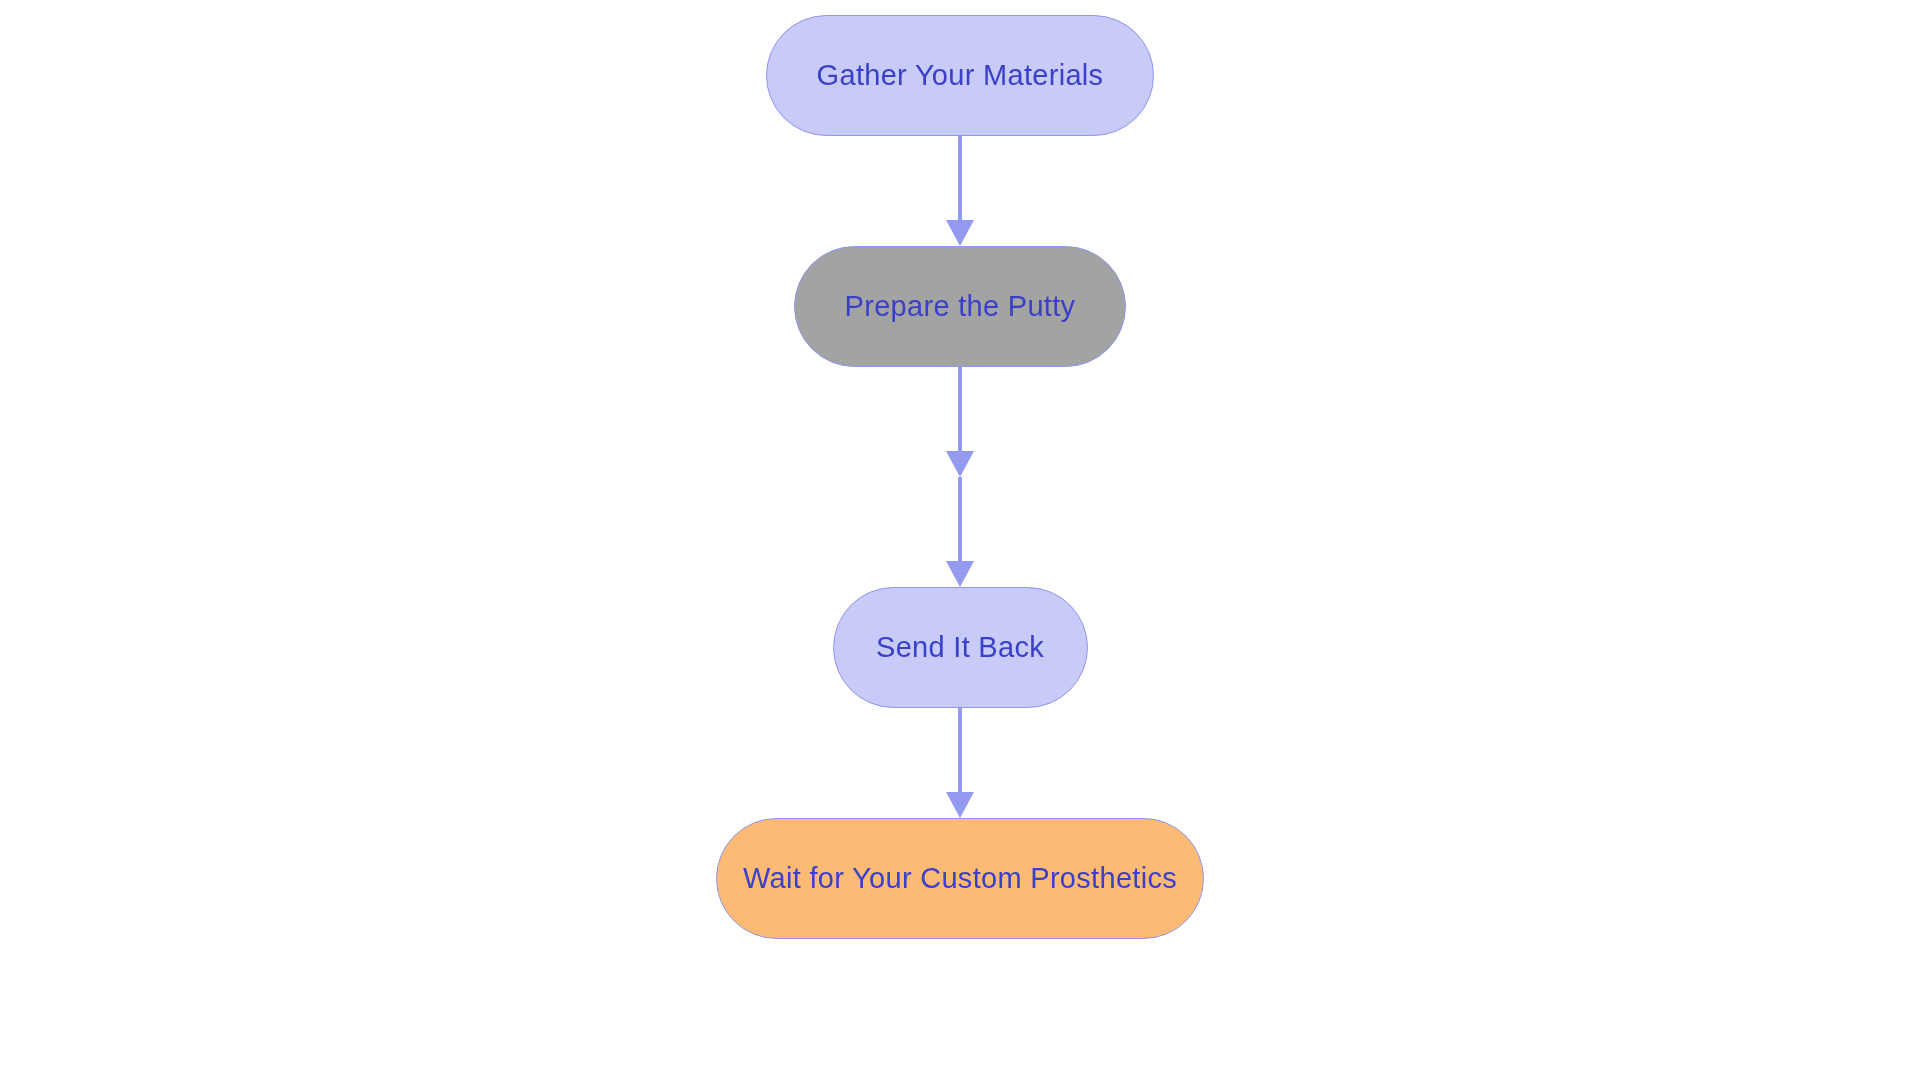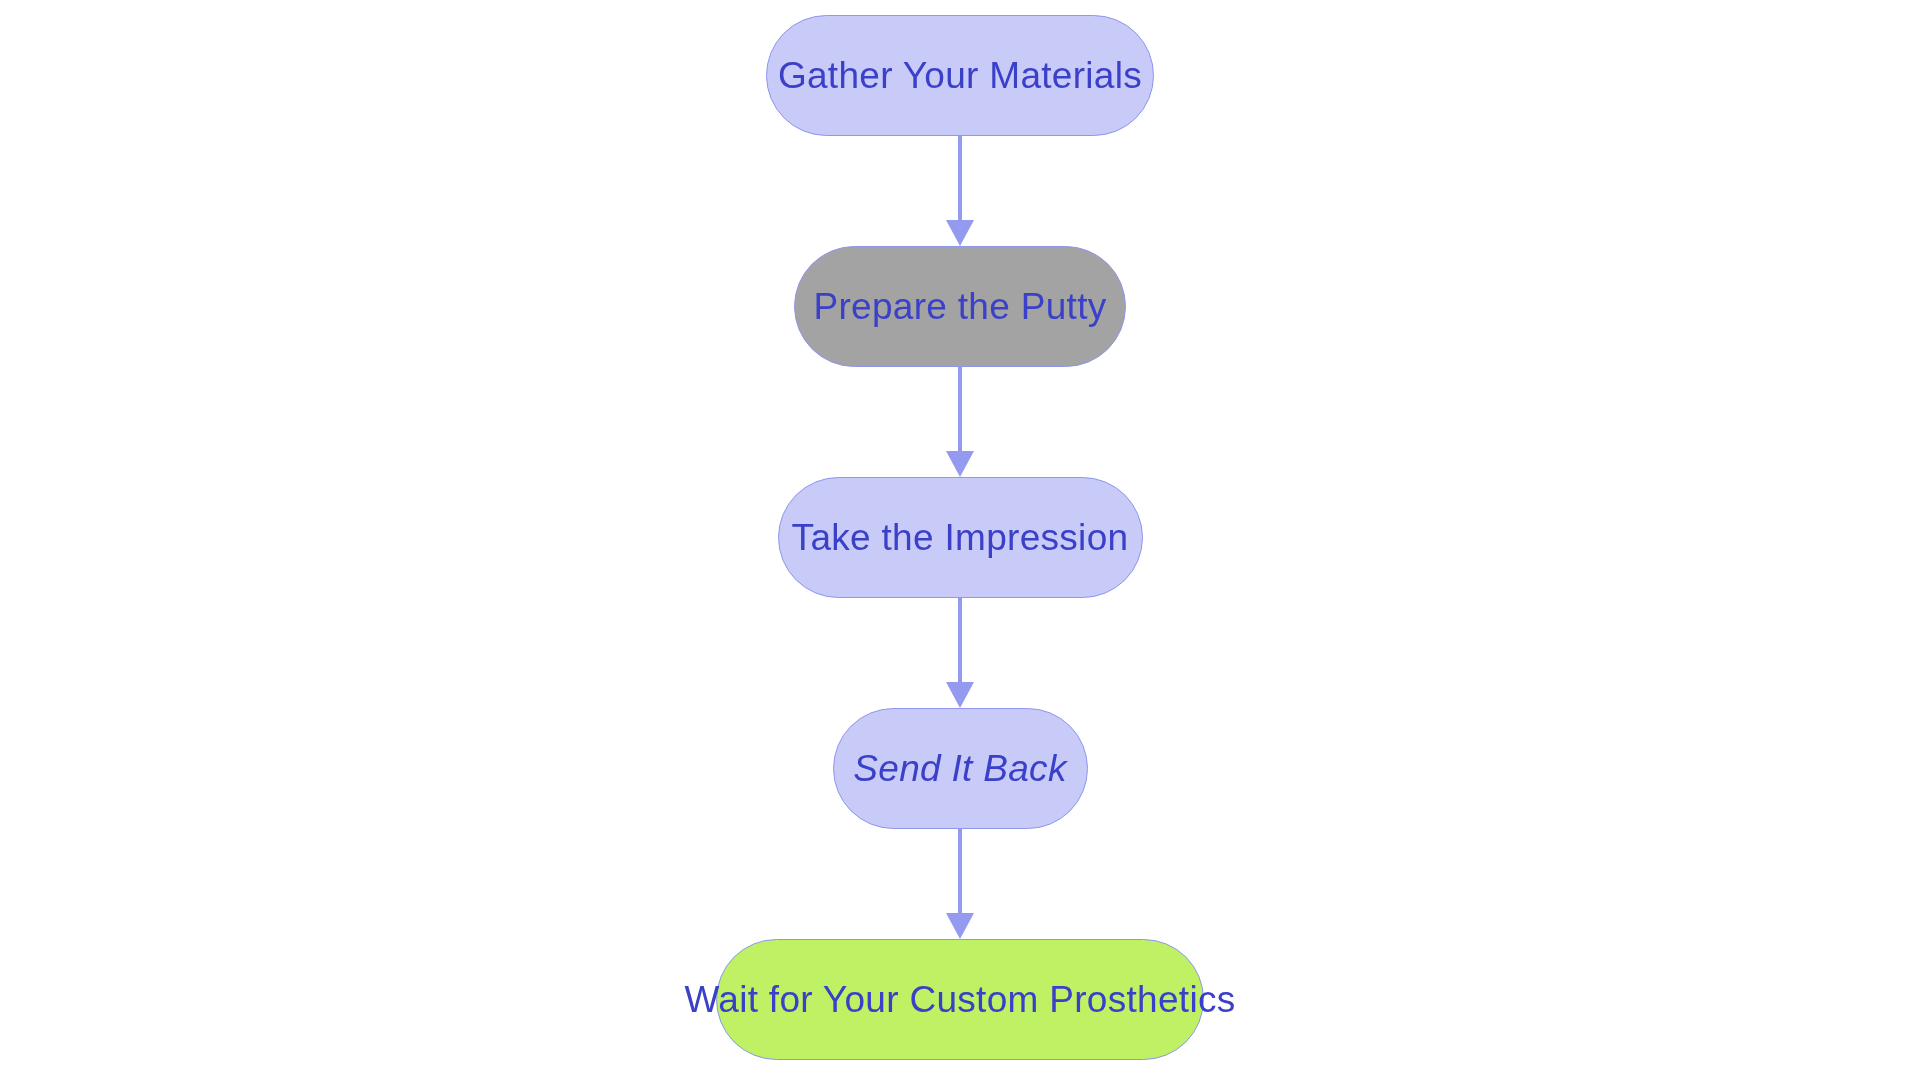--- a/index.html
+++ b/index.html
@@ -25,21 +25,21 @@
     flex: 0 0 auto;
     height: 121px;
     box-sizing: border-box;
     border: 1.5px solid #8f96ee;
     border-radius: 62px;
     display: flex;
     align-items: center;
     justify-content: center;
   }
   .flow-node-label {
-    font-size: 37px;
+    font-size: 29px;
     letter-spacing: 0.3px;
     white-space: nowrap;
   }
   .connector {
     flex: 0 0 auto;
     height: 110px;
     display: flex;
     flex-direction: column;
     align-items: center;
   }
@@ -66,30 +66,27 @@
       <div class="connector-line" style="background: rgb(147, 154, 240);"></div>
       <div class="connector-head" style="border-top-color: rgb(147, 154, 240);"></div>
     </div>
     <div class="flow-node" style="width: 332px; background: #a3a3a3; border-color: rgb(143, 150, 238);">
       <span class="flow-node-label" style="color: rgb(58, 64, 200);">Prepare the Putty</span>
     </div>
     <div class="connector">
       <div class="connector-line" style="background: rgb(147, 154, 240);"></div>
       <div class="connector-head" style="border-top-color: rgb(147, 154, 240);"></div>
     </div>
-    <div class="flow-node" style="width: 365px; background: rgb(200, 202, 247); border-color: rgb(143, 150, 238);">
-      <span class="flow-node-label" style="color: rgb(58, 64, 200);">Take the Impression</span>
-    </div>
     <div class="connector">
       <div class="connector-line" style="background: rgb(147, 154, 240);"></div>
       <div class="connector-head" style="border-top-color: rgb(147, 154, 240);"></div>
     </div>
-    <div class="flow-node" style="width: 255px; background: rgb(200, 202, 247); border-color: rgb(143, 150, 238); font-style: italic;">
+    <div class="flow-node" style="width: 255px; background: rgb(200, 202, 247); border-color: rgb(143, 150, 238);">
       <span class="flow-node-label" style="color: rgb(58, 64, 200);">Send It Back</span>
     </div>
     <div class="connector">
       <div class="connector-line" style="background: rgb(147, 154, 240);"></div>
       <div class="connector-head" style="border-top-color: rgb(147, 154, 240);"></div>
     </div>
-    <div class="flow-node" style="width: 488px; background: #bef264; border-color: rgb(143, 150, 238); text-align: center;">
+    <div class="flow-node" style="width: 488px; background: #fdba74; border-color: rgb(143, 150, 238); text-align: center;">
       <span class="flow-node-label" style="color: rgb(58, 64, 200);">Wait for Your Custom Prosthetics</span>
     </div>
   </div>
 
 </body></html>

